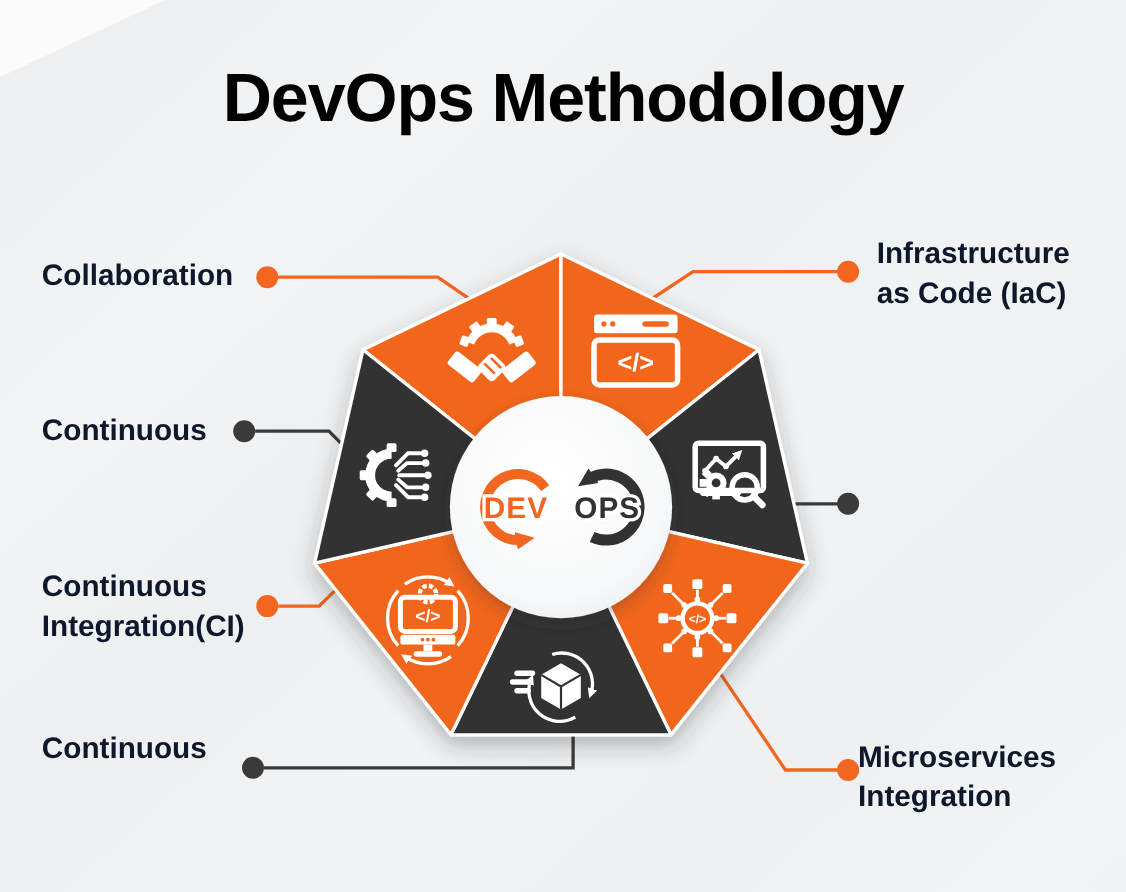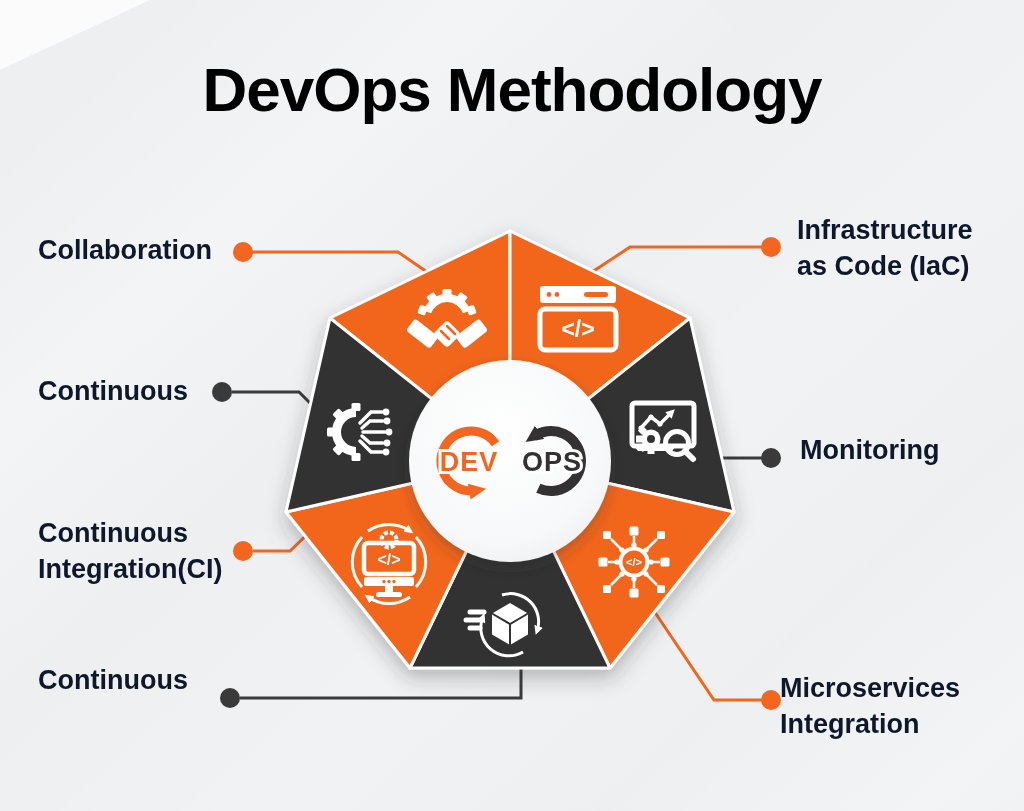--- a/index.html
+++ b/index.html
@@ -60,21 +60,20 @@
     <span>Integration(CI)</span>
   </div>
   <div class="lbl" id="lbl-cd">
     <span>Continuous</span>
   </div>
   <div class="lbl" id="lbl-iac">
     <span>Infrastructure</span>
     <span>as Code (IaC)</span>
   </div>
   <div class="lbl" id="lbl-monitoring">
-    <span>Monitoring</span>
   </div>
   <div class="lbl" id="lbl-microservices">
     <span>Microservices</span>
     <span>Integration</span>
   </div>
 
   <svg width="1024" height="811" viewBox="0 0 1024 811">
     <defs>
       <radialGradient id="cg" cx="45%" cy="38%" r="75%">
         <stop offset="0%" stop-color="#ffffff"></stop>

